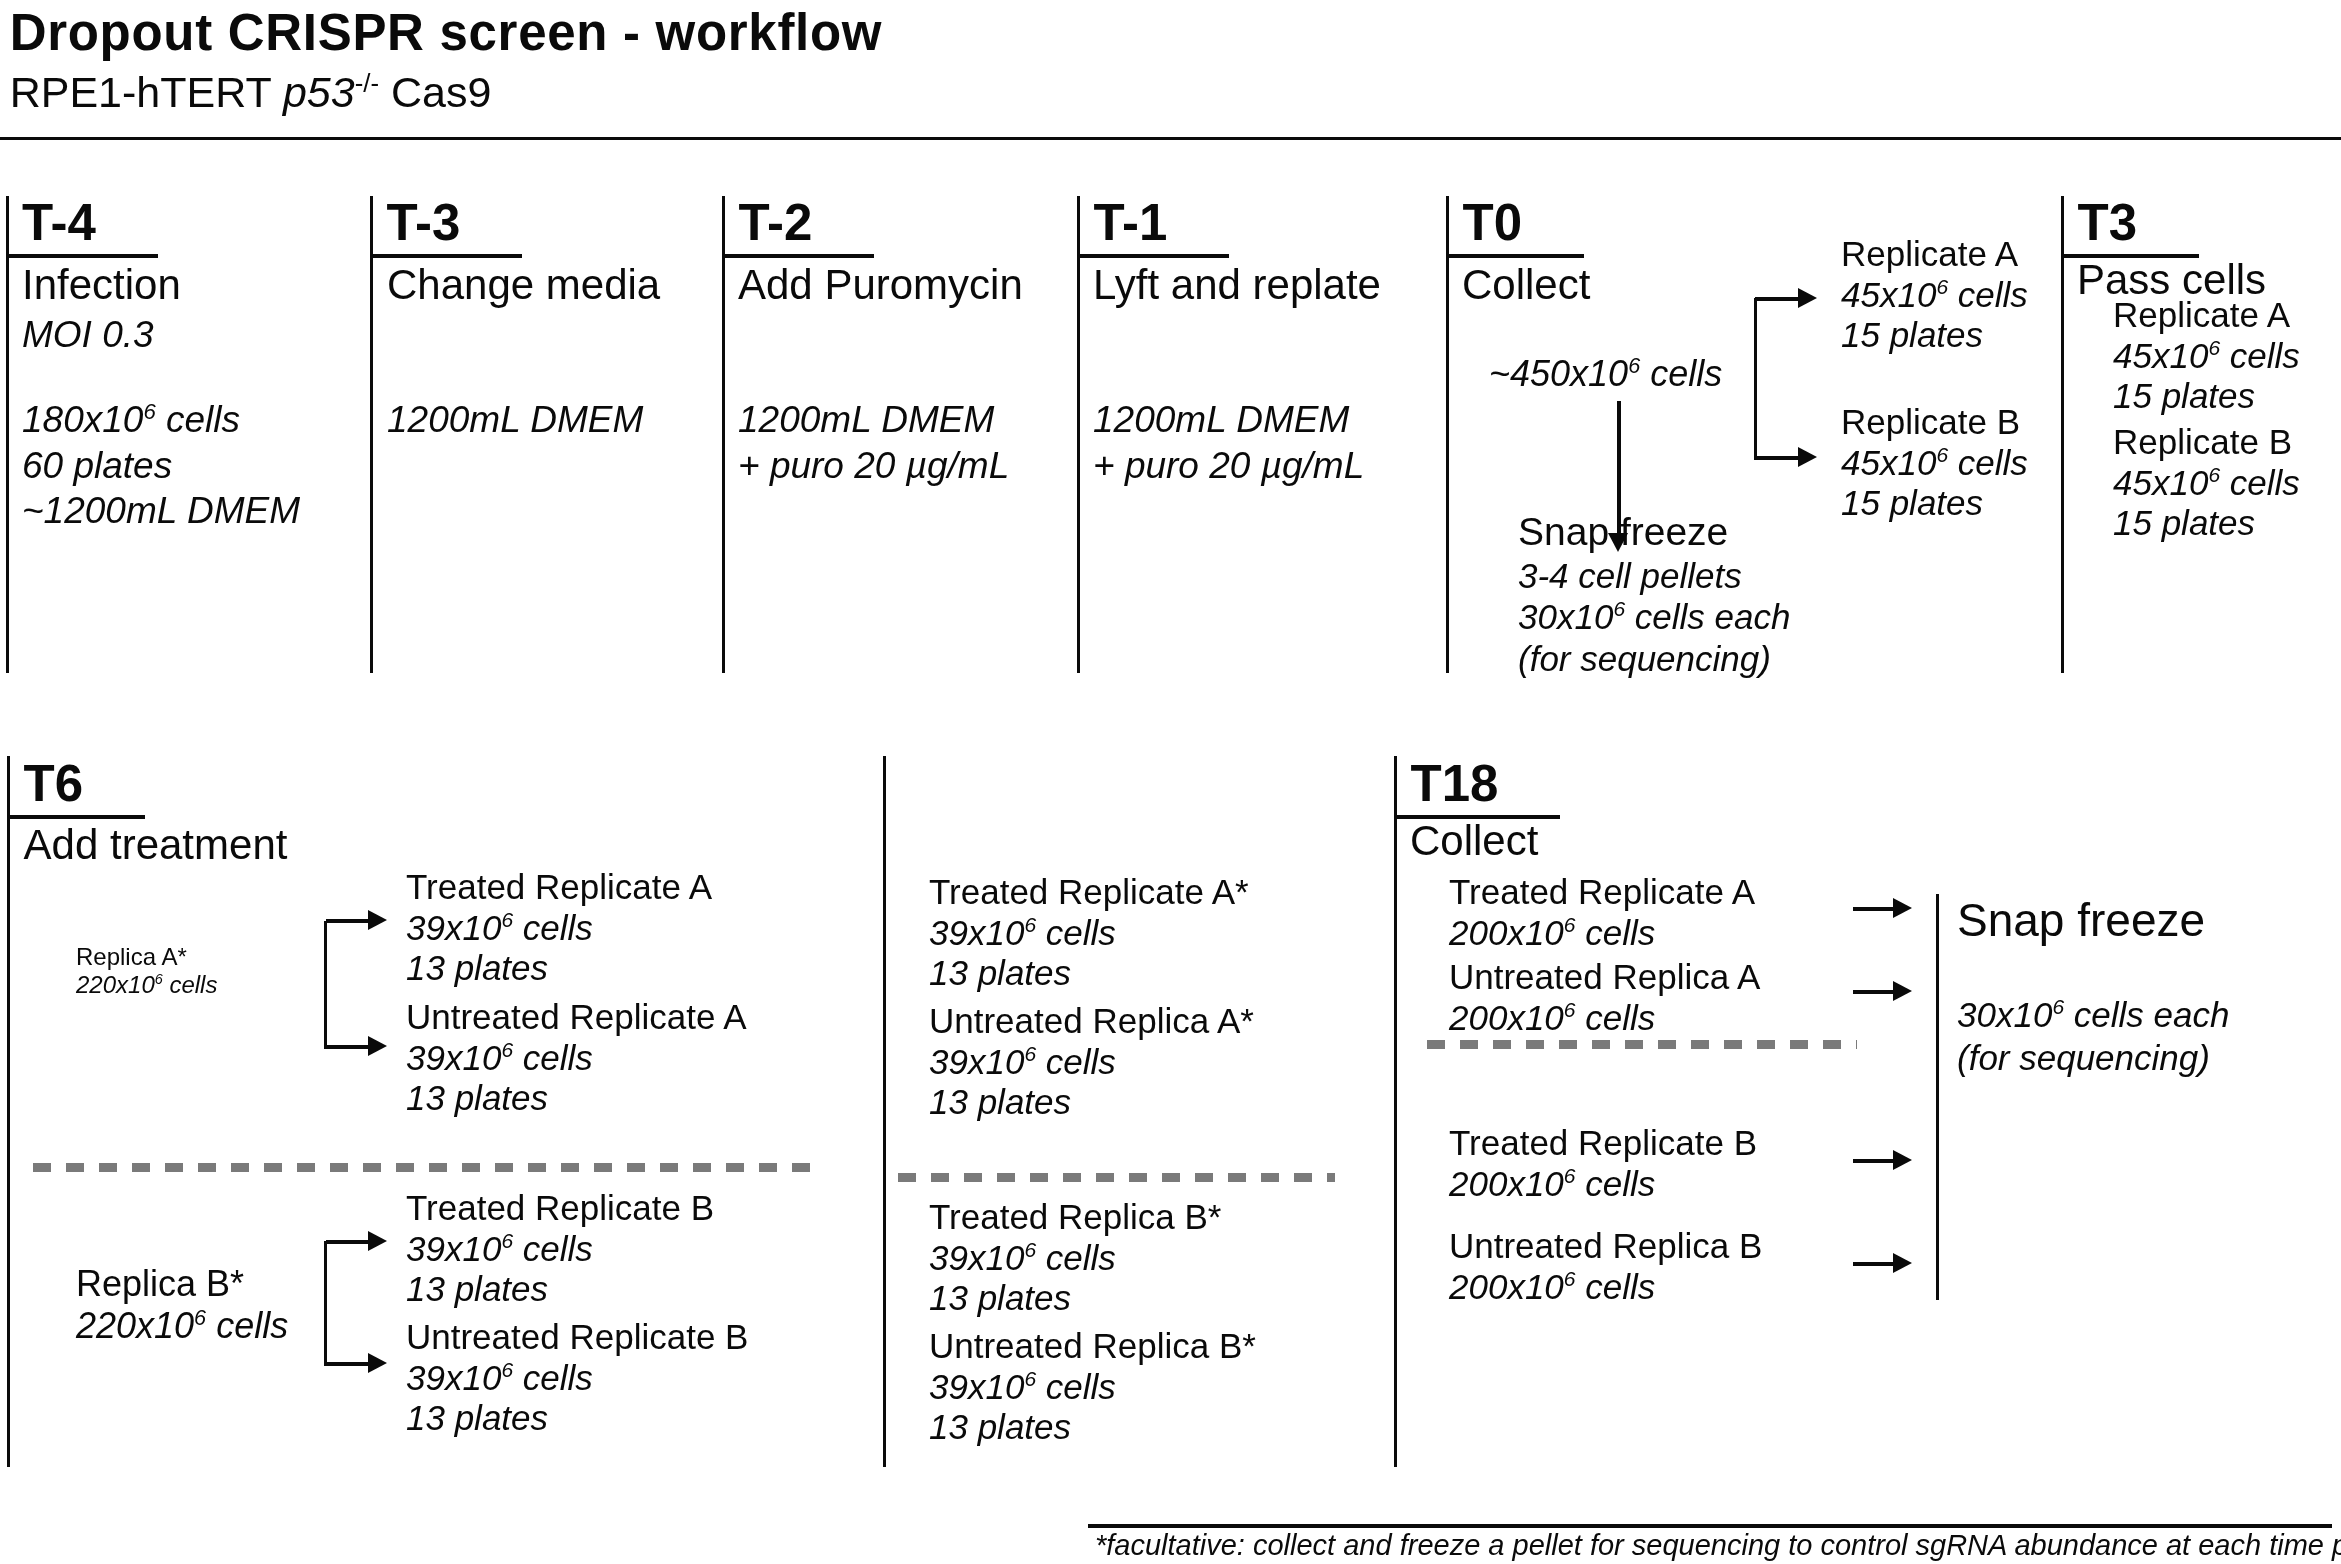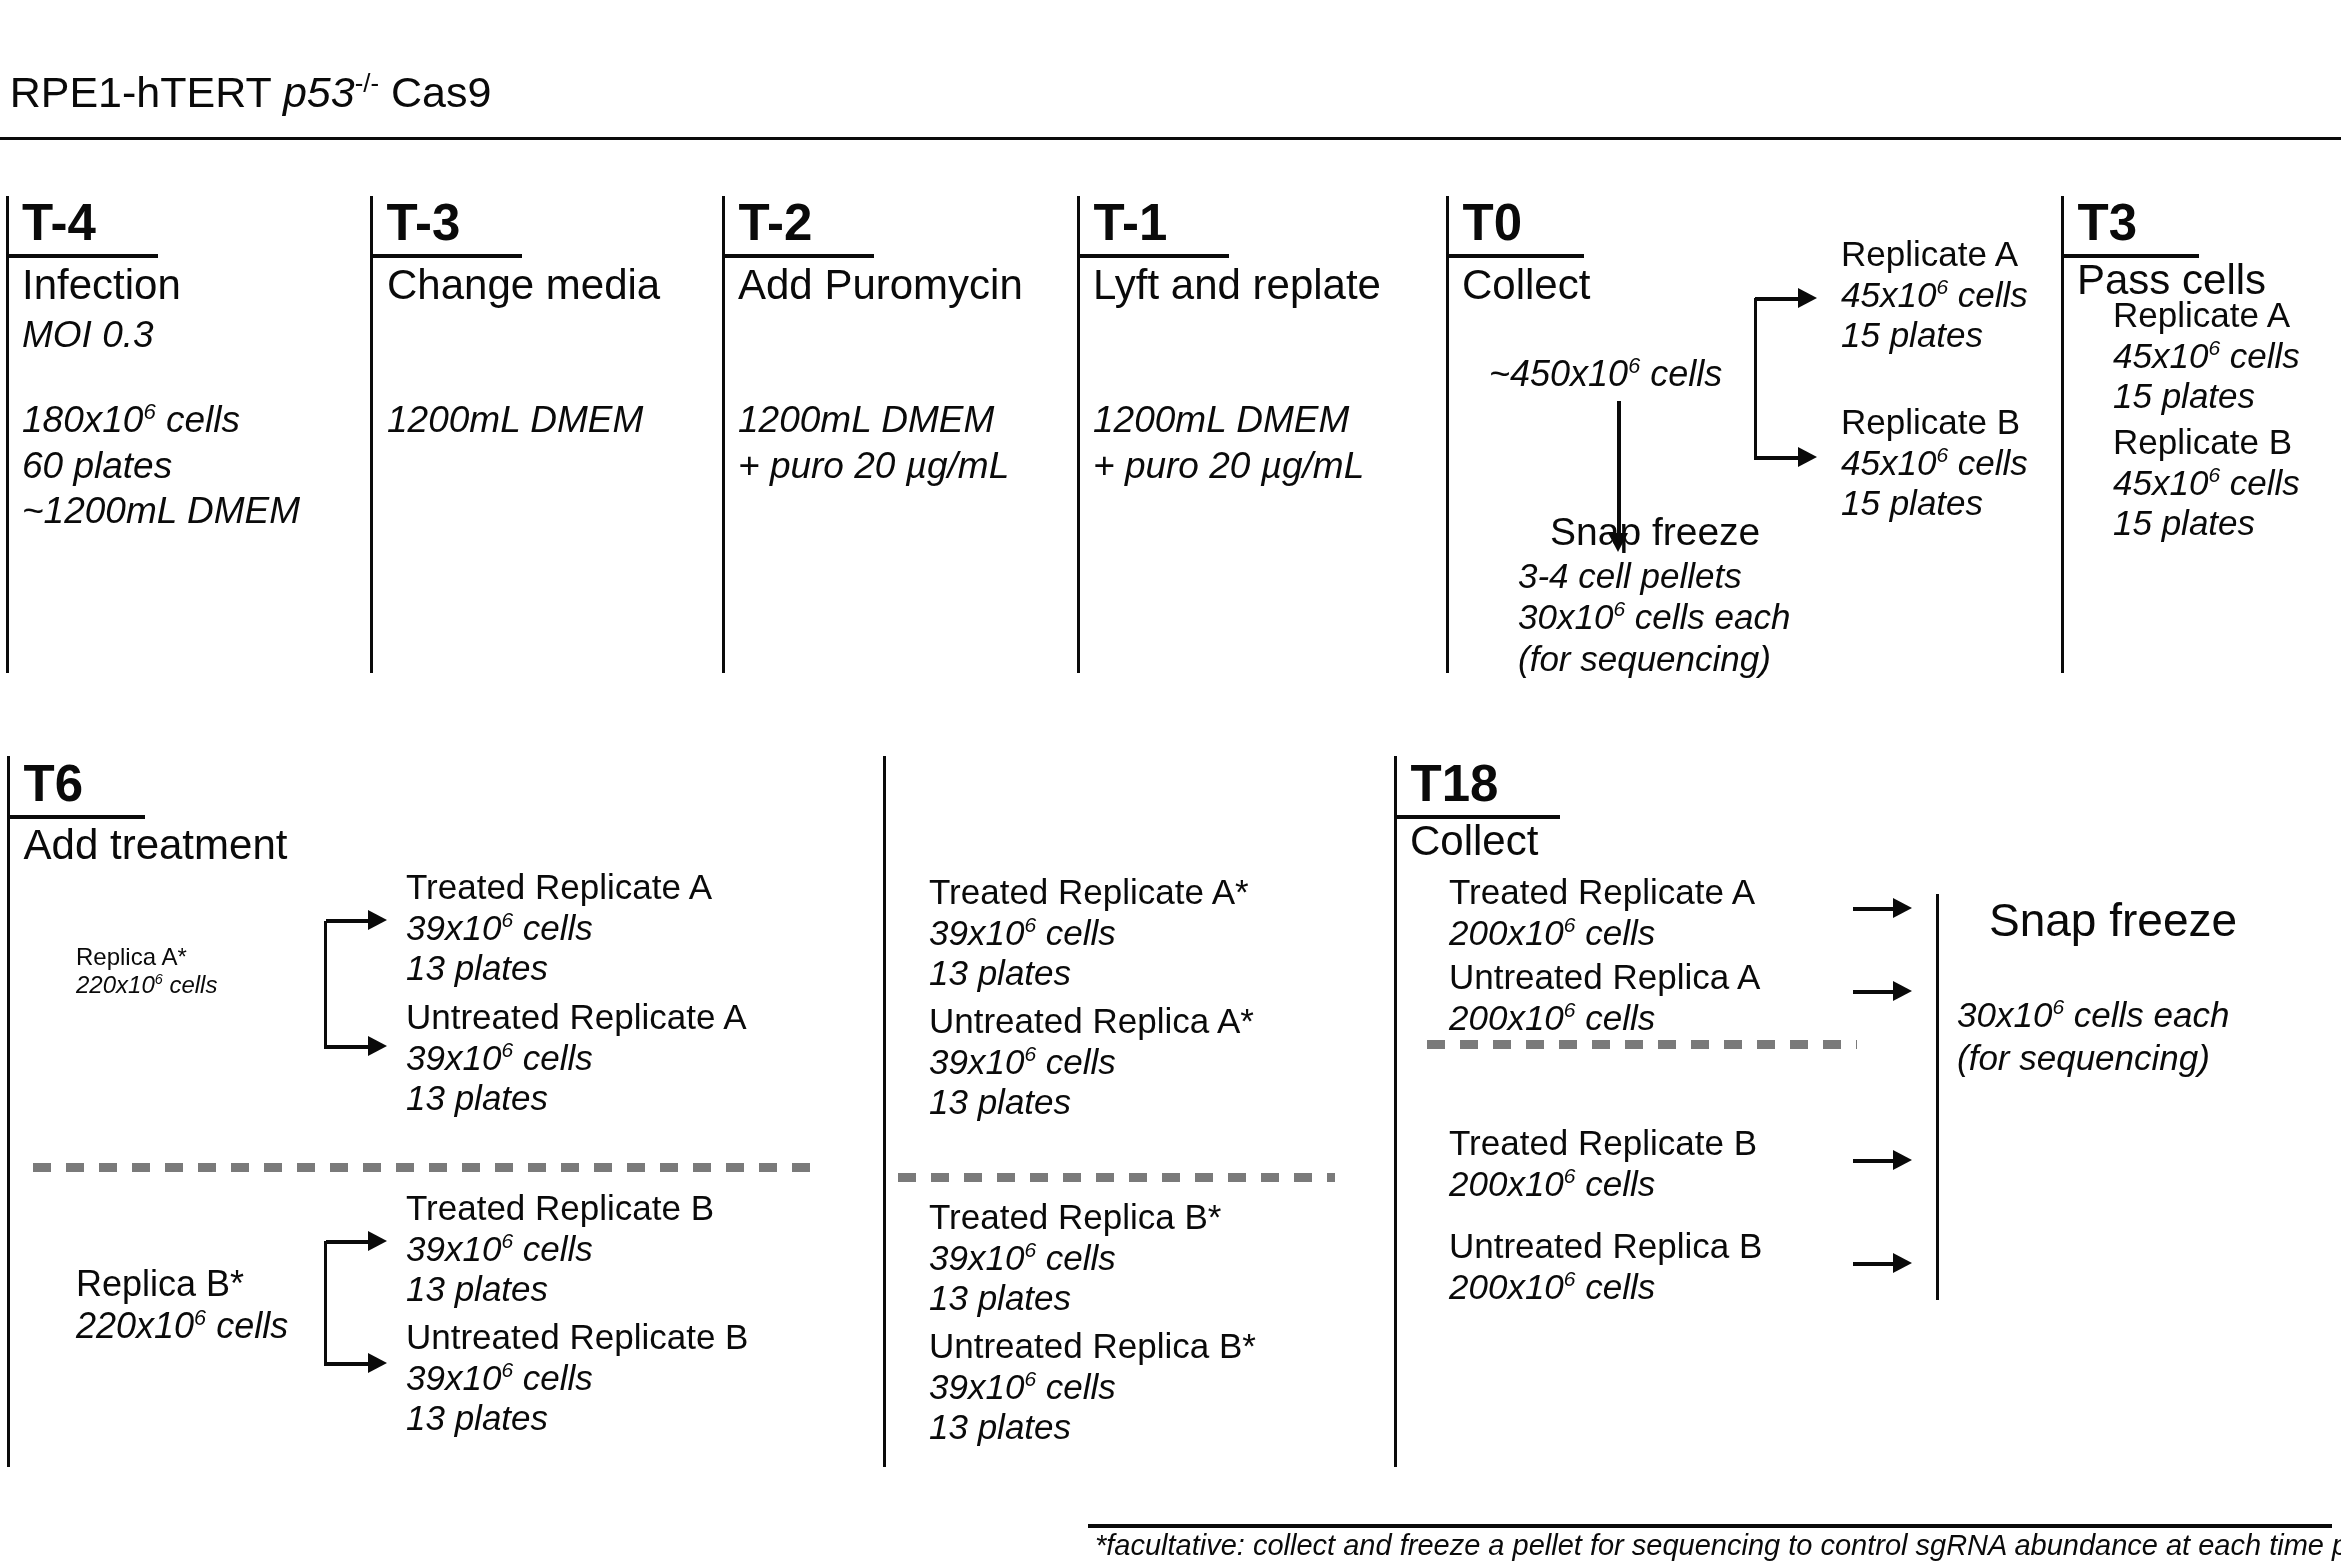--- a/index.html
+++ b/index.html
@@ -14,21 +14,21 @@
 
   .vline{position:absolute;width:0;border-left:3.5px solid #0a0a0a;}
   .heading{
     position:absolute;font-size:51px;font-weight:bold;line-height:1.0;
     border-bottom:4.9px solid #0a0a0a;padding:1.4px 62px 5.5px 16.6px;white-space:nowrap;
   }
   .step{position:absolute;font-size:42px;line-height:1.1;white-space:nowrap;}
   .det{position:absolute;font-size:37px;font-style:italic;line-height:1.2;white-space:nowrap;}
   .block{position:absolute;font-size:35px;line-height:1.16;white-space:nowrap;}
   .block .it{font-style:italic;}
-  .snaptitle{position:absolute;font-size:39px;white-space:nowrap;margin-left:32px;}
+  .snaptitle{position:absolute;font-size:39px;white-space:nowrap;}
   .snaptitle.big{font-size:46px;}
   sup{font-size:60%;vertical-align:super;line-height:0;}
 
   .harrow{position:absolute;height:3.5px;background:#0a0a0a;}
   .harrow::after{
     content:"";position:absolute;right:-19px;top:-9px;width:0;height:0;
     border-left:19.4px solid #0a0a0a;border-top:10.4px solid transparent;border-bottom:10.4px solid transparent;
   }
   .varrow{position:absolute;width:3.5px;background:#0a0a0a;}
   .varrow::after{
@@ -41,20 +41,21 @@
     background:repeating-linear-gradient(90deg,#7a7a7a 0,#7a7a7a 18px,transparent 18px,transparent 33px);
   }
   .fnline{position:absolute;height:3.5px;background:#0a0a0a;}
   .footnote{position:absolute;font-size:29px;font-style:italic;text-align:right;white-space:nowrap;}
 </style>
 </head>
 <body>
 
 <div class="canvas">
 
+  <div class="title">Dropout CRISPR screen - workflow</div>
   <div class="subtitle">
     <span>RPE1-hTERT </span><span class="gene">p53</span><sup>-/-</sup><span> Cas9</span>
   </div>
   <div class="toprule"></div>
 
   <div class="vline" style="left:5.5px;top:196px;height:477px"></div>
   <div class="vline" style="left:370px;top:196px;height:477px"></div>
   <div class="vline" style="left:722px;top:196px;height:477px"></div>
   <div class="vline" style="left:1077px;top:196px;height:477px"></div>
   <div class="vline" style="left:1446px;top:196px;height:477px"></div>

